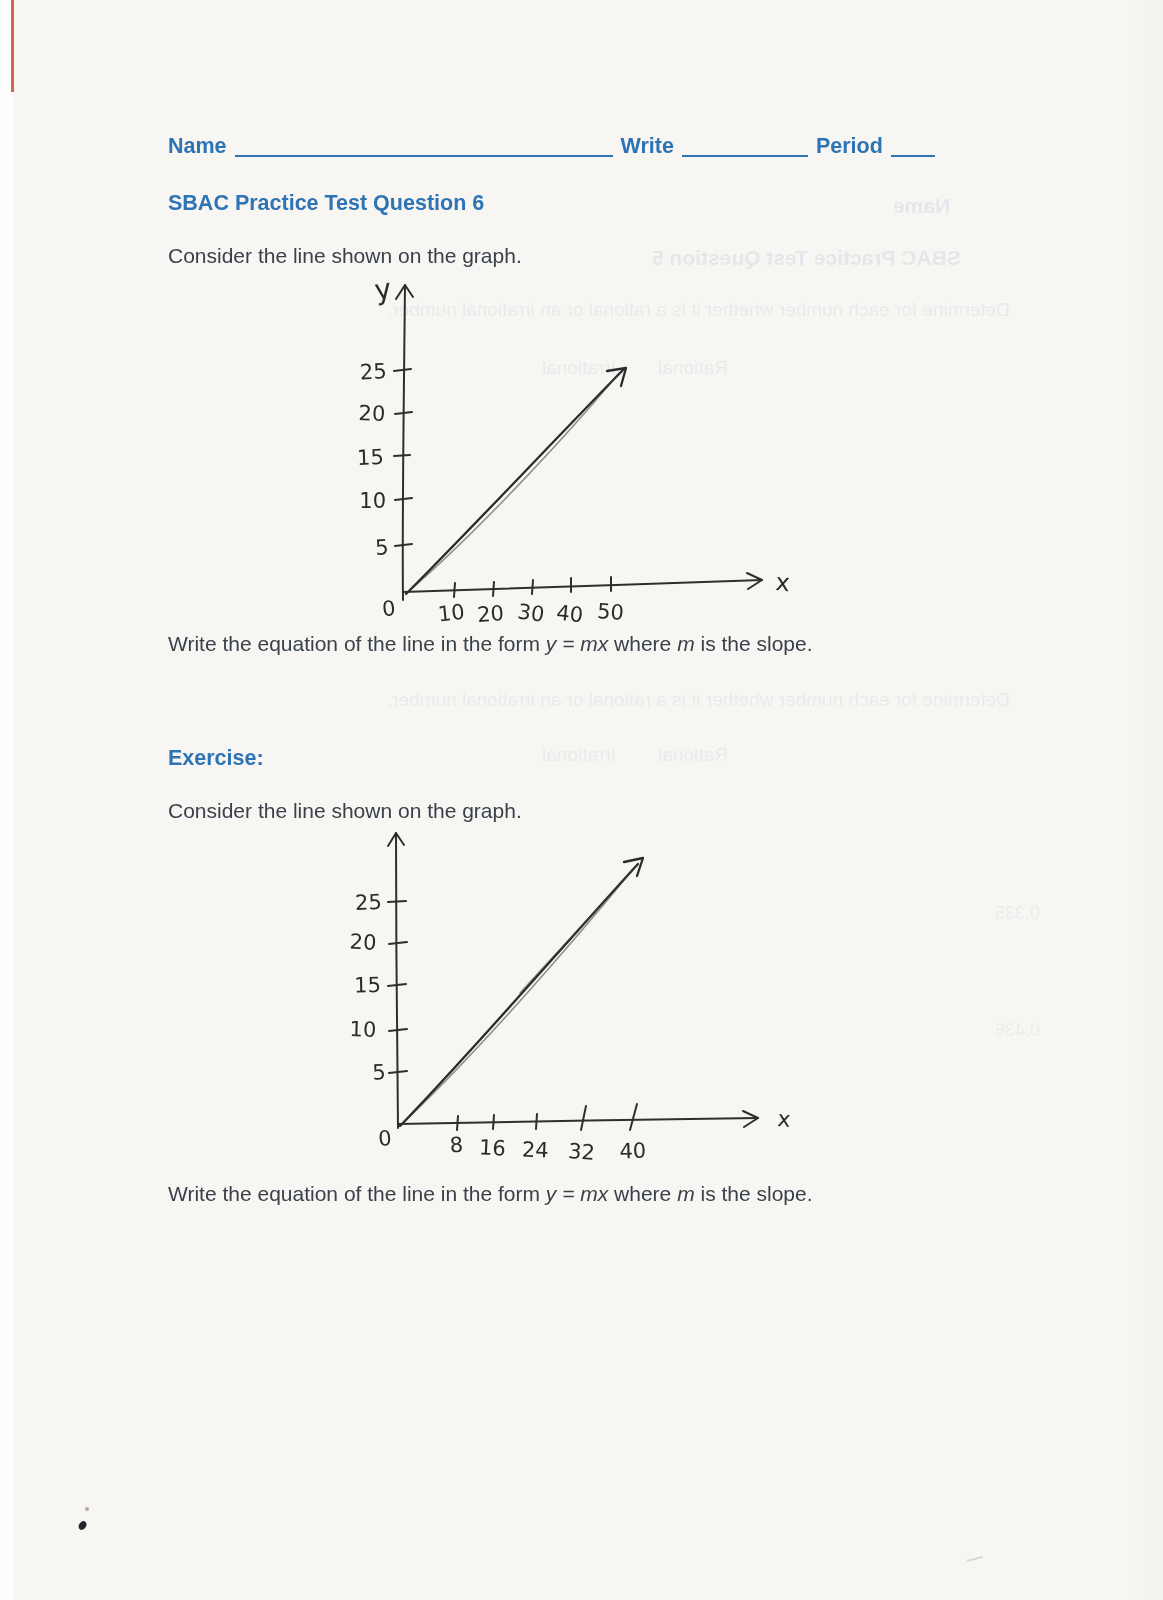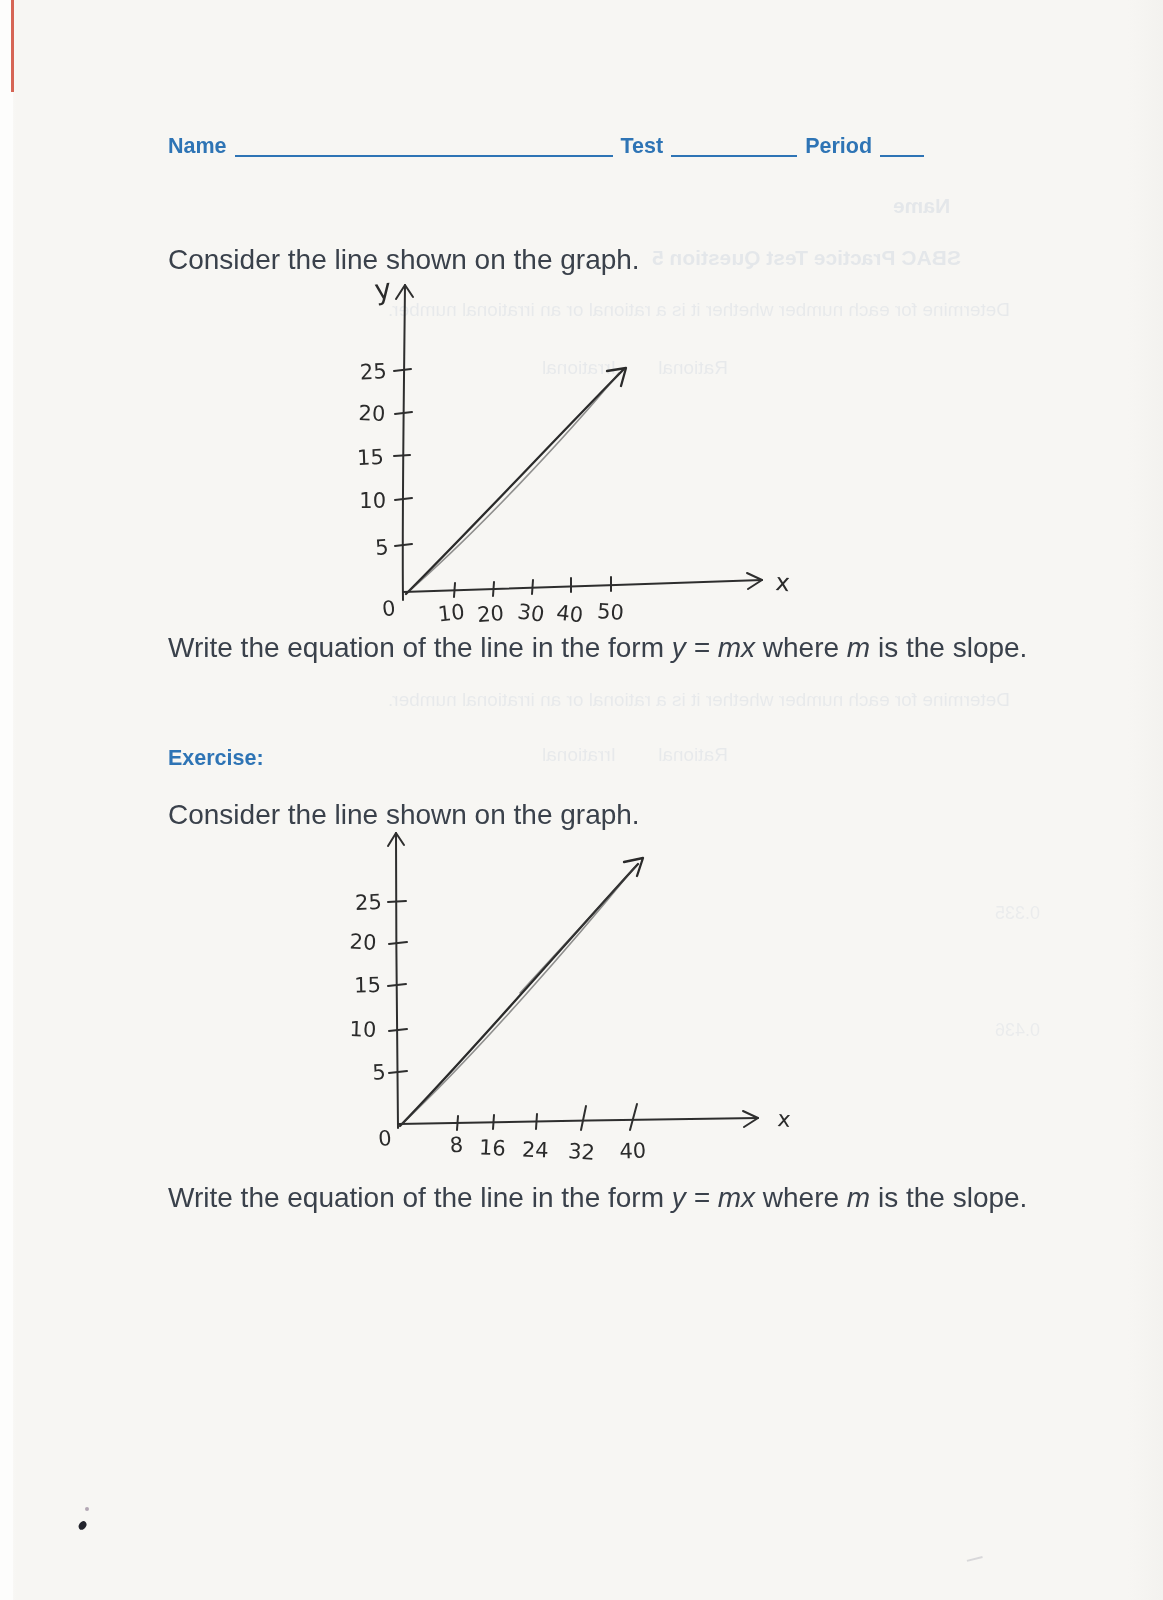--- a/index.html
+++ b/index.html
@@ -5,21 +5,21 @@
   html,body{margin:0;padding:0;background:#dededc;}
   .page{
     position:relative;
     width:1163px;height:1600px;
     margin:0 auto;
     background:linear-gradient(90deg,#ffffff 0px,#f7f6f3 16px,#f7f6f3 97%,#f3f2ef 100%);
     overflow:hidden;
     font-family:"Liberation Sans",sans-serif;
   }
   .abs{position:absolute;}
-  .body-text{color:#3a414b;font-size:28px;margin:0;}
+  .body-text{color:#3a414b;font-size:21px;margin:0;}
   .heading{font-size:21.5px;font-weight:bold;color:#2e74b5;margin:0;}
   .header-line{
     left:168px;top:136px;width:784px;
     display:flex;align-items:flex-end;gap:8px;
     font-size:21.5px;font-weight:bold;color:#2e74b5;
   }
   .blank{display:inline-block;height:6px;border-bottom:2.5px solid #2e74b5;margin-bottom:1px;}
   .blank.long{width:378px;}
   .blank.med{width:126px;}
   .blank.short{width:44px;}
@@ -59,26 +59,27 @@
   <div class="ghost" style="left:388px;top:299px;">Determine for each number whether it is a rational or an irrational number.</div>
   <div class="ghost" style="left:542px;top:357px;">Rational        Irrational</div>
   <div class="ghost" style="left:388px;top:689px;">Determine for each number whether it is a rational or an irrational number.</div>
   <div class="ghost" style="left:542px;top:744px;">Rational        Irrational</div>
   <div class="ghost ghost-num" style="left:995px;top:903px;">0.335</div>
   <div class="ghost ghost-num" style="left:995px;top:1020px;">0.436</div>
 
   <div class="abs header-line">
     <span class="hdr-label">Name</span>
     <span class="blank long"></span>
-    <span class="hdr-label">Test</span>
+    <span class="hdr-label">Write</span>
     <span class="blank med"></span>
     <span class="hdr-label">Period</span>
     <span class="blank short"></span>
   </div>
 
+  <p class="abs heading" style="left:168px;top:191px;">SBAC Practice Test Question 6</p>
 
   <p class="abs body-text" style="left:168px;top:244px;">Consider the line shown on the graph.</p>
 
   <svg class="abs" style="left:330px;top:268px;" width="470" height="372" viewBox="0 0 470 372">
 
     <path class="ink" d="M 73 332 C 72 250 74 120 75 17"></path>
     <path class="ink" d="M 75 17 L 66 31 M 75 17 L 83 29"></path>
     <path class="ink" d="M 73 324 C 170 321 320 316 432 312"></path>
     <path class="ink" d="M 432 312 L 417 305 M 432 312 L 418 321"></path>
 

